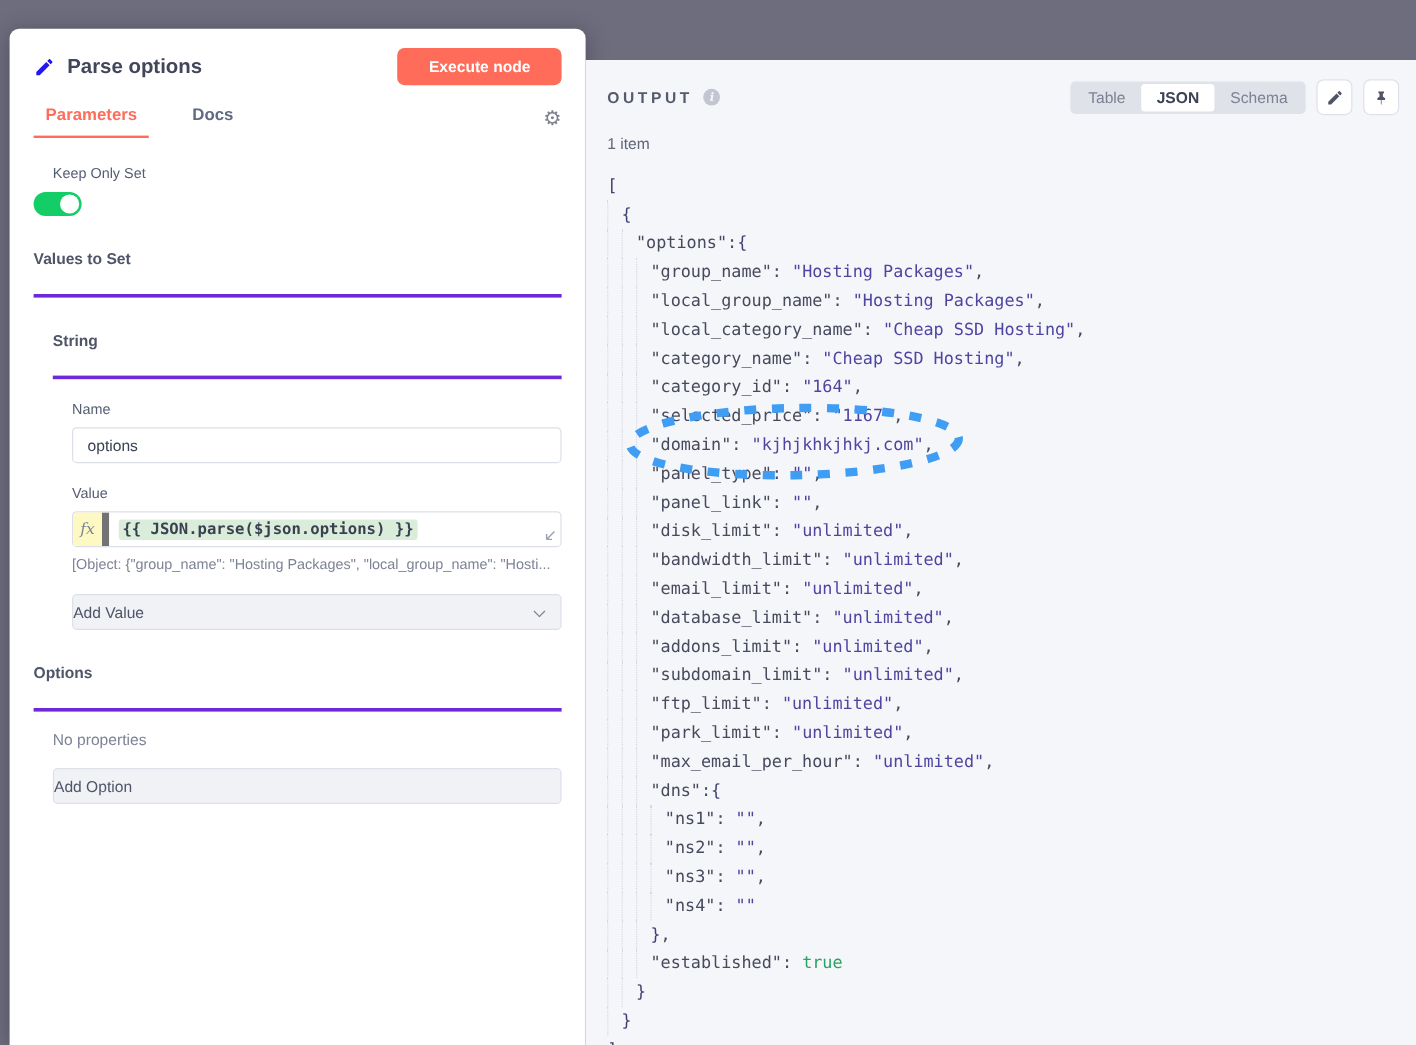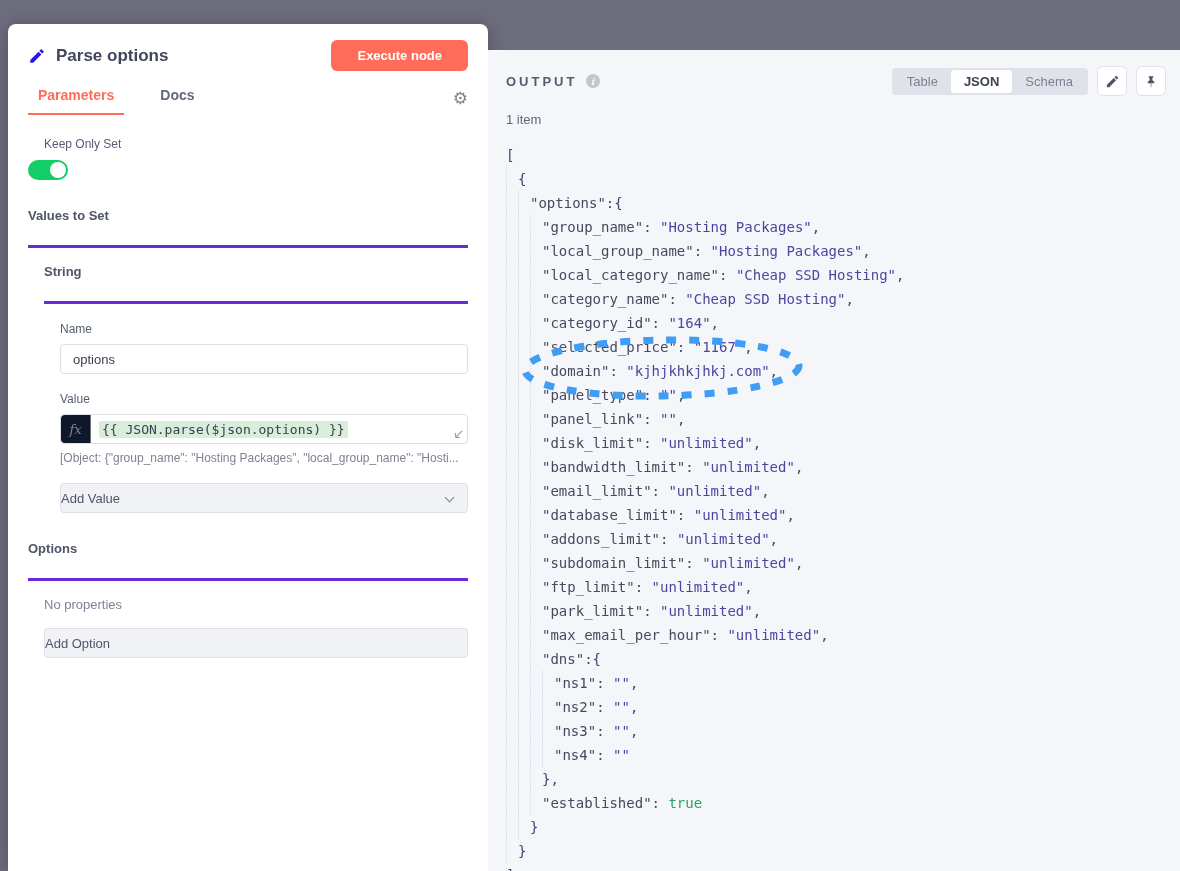--- a/index.html
+++ b/index.html
@@ -39,44 +39,44 @@
     margin-top:9px; margin-left:0; width:40px; height:20px; border-radius:10px;
     background:#13ce66; position:relative; cursor:pointer;
   }
   .toggle .knob { position:absolute; right:2px; top:2px; width:16px; height:16px; border-radius:50%; background:#fff; }
 
   .section { margin-top:28px; }
   .section-heading {
     font-size:13px; font-weight:700; color:#4f5568;
     padding-bottom:22px; border-bottom:3px solid #6d28d9;
   }
-  .section-inner { margin-left:16px; margin-top:16px; }
+  .section-inner { margin-left:16px; margin-top:28px; }
   .field { margin-left:16px; margin-top:18px; }
   .field .param-label { margin-bottom:8px; }
   .text-input {
     width:100%; height:30px; border:1px solid #dbdfe7; border-radius:4px;
     padding:0 12px; font-size:13px; color:#394150; background:#fff;
     font-family:"Liberation Sans", sans-serif;
   }
   .expr-field {
     position:relative; display:flex; align-items:stretch; height:30px;
     border:1px solid #dbdfe7; border-radius:4px; background:#fff;
   }
   .fx-box {
     width:30px; flex:none; display:flex; align-items:center; justify-content:center;
-    border-right:1px solid #737373; color:#7c8596; background:#0f172a;
+    border-right:6px solid #737373; color:#7c8596; background:#fef9c3;
     font-family:"DejaVu Serif", serif; font-style:italic; font-size:13px;
     border-radius:4px 0 0 4px;
   }
   .expr-code {
     flex:1; display:flex; align-items:center; padding:0 8px;
     font-family:"DejaVu Sans Mono", monospace; font-size:13px; color:#394150;
     white-space:nowrap; overflow:hidden;
   }
-  .expr-code .hl { background:#d9edda; padding:1px 3px; border-radius:2px; }
+  .expr-code .hl { background:#d9edda; padding:1px 3px; border-radius:2px;font-weight:bold; }
   .expand-icon { position:absolute; right:3px; bottom:2px; width:12px; height:12px; cursor:pointer; }
   .hint {
     margin-top:7px; margin-left:0; font-size:12px; color:#7d8396;
     white-space:nowrap; overflow:hidden; max-width:412px;
   }
   .add-btn {
     position:relative; margin-top:18px; height:30px; width:100%;
     background:#f0f2f6; border:1px solid #dde0e9; border-radius:4px;
     color:#4f5568; font-size:13px; display:flex; align-items:center; justify-content:flex-start;
     cursor:pointer; font-family:"Liberation Sans", sans-serif;

